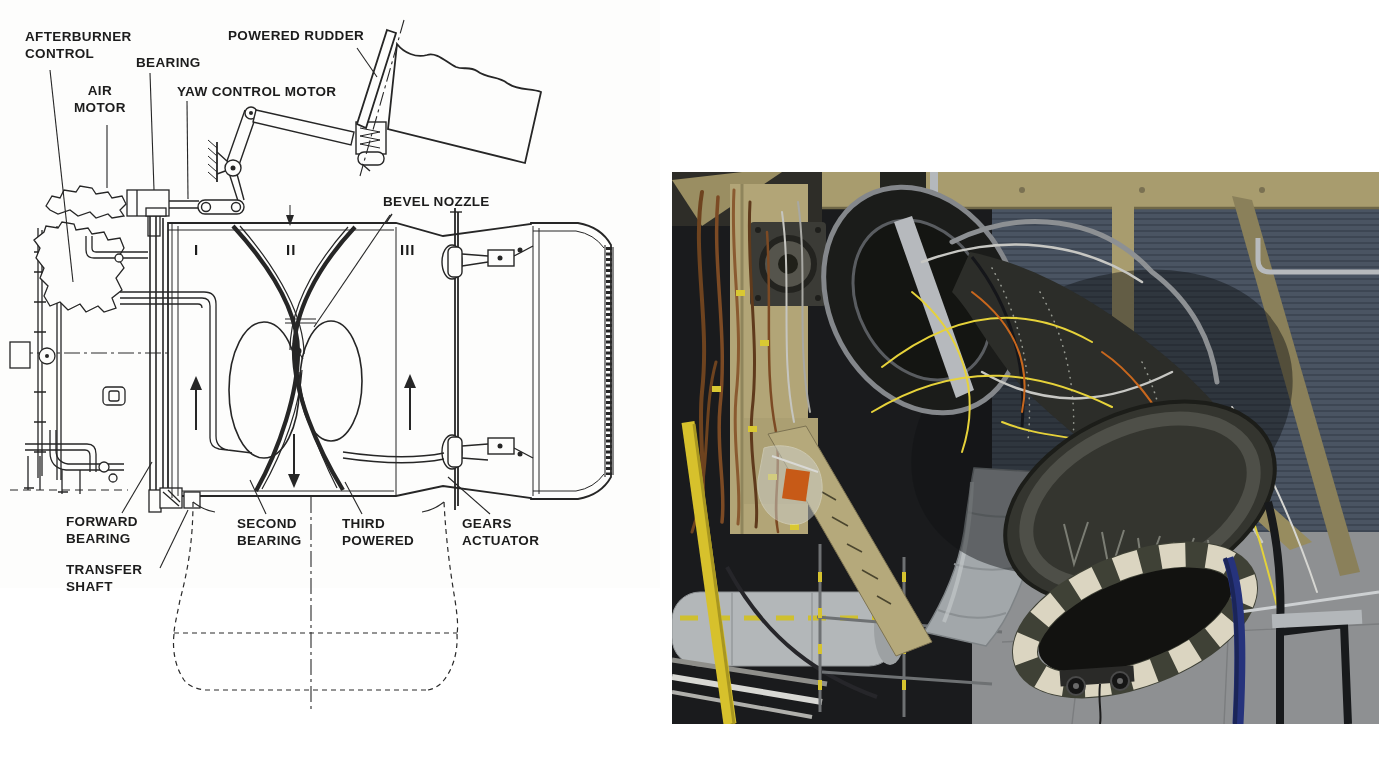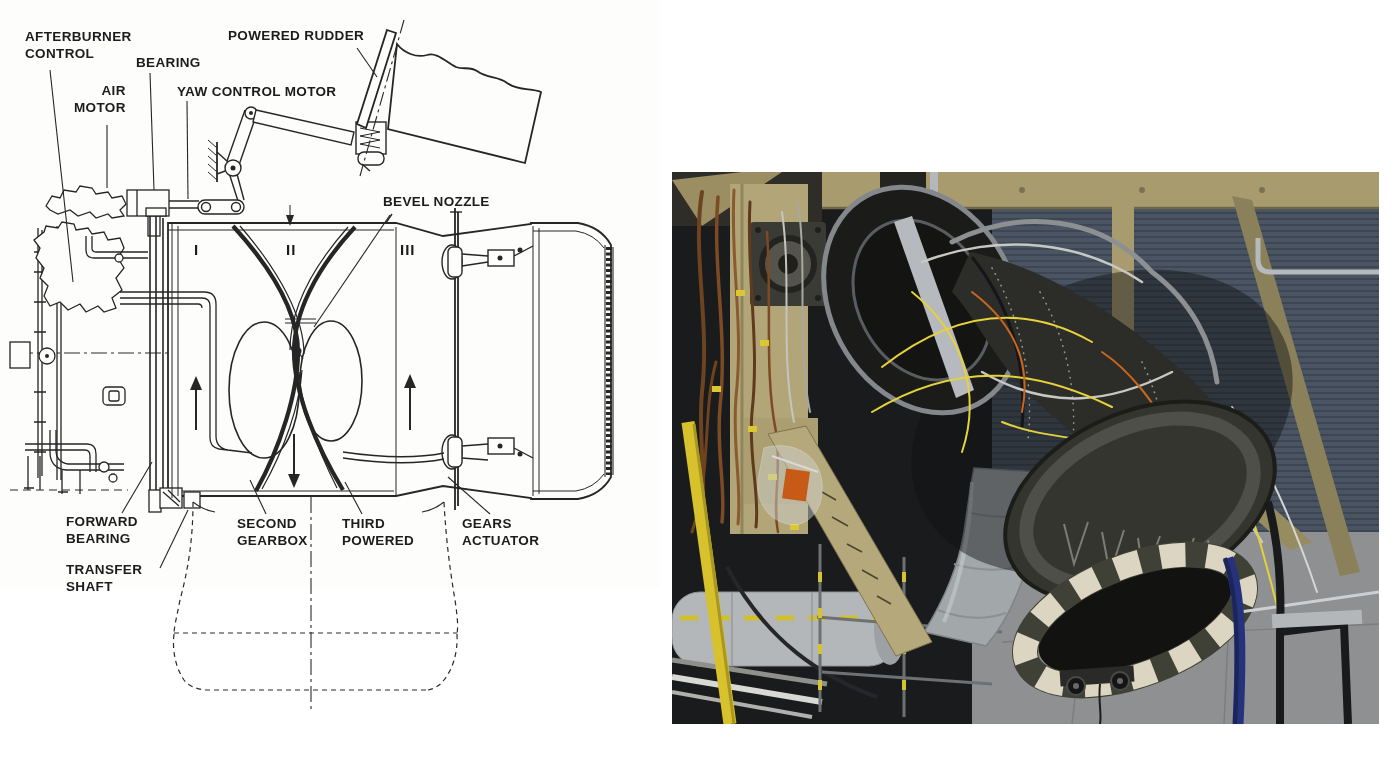--- a/index.html
+++ b/index.html
@@ -2,21 +2,21 @@
 <html><head>
 <meta charset="utf-8">
 <style>
   html,body{margin:0;padding:0;background:#ffffff;}
   .canvas{position:relative;width:1400px;height:783px;background:#ffffff;overflow:hidden;
           font-family:"Liberation Sans",sans-serif;}
   .diagram-panel{position:absolute;left:0;top:0;width:660px;height:588px;background:#fdfdfc;}
   .diagram-panel svg{position:absolute;left:0;top:0;}
   .lbl{position:absolute;font-weight:700;font-size:13.5px;line-height:1.28;letter-spacing:.35px;
        color:#1c1c1c;white-space:pre-line;}
-  .lbl.center{text-align:right;}
+  .lbl.center{text-align:center;}
   .num{position:absolute;font-weight:700;font-size:15px;letter-spacing:1px;color:#1c1c1c;}
   .photo-panel{position:absolute;left:672px;top:172px;width:707px;height:552px;background:#1a1b1d;}
 </style>
 </head>
 <body>
 
 <div class="canvas">
 
   <div class="diagram-panel">
     <svg width="660" height="783" viewBox="0 0 660 783">
@@ -176,21 +176,21 @@
     <div class="lbl" style="left:228px;top:27px">POWERED RUDDER</div>
     <div class="lbl" style="left:383px;top:193px">BEVEL NOZZLE</div>
     <div class="num" style="left:194px;top:241px">I</div>
     <div class="num" style="left:286px;top:241px">II</div>
     <div class="num" style="left:400px;top:241px">III</div>
     <div class="lbl" style="left:66px;top:513px">FORWARD
 BEARING</div>
     <div class="lbl" style="left:66px;top:561px">TRANSFER
 SHAFT</div>
     <div class="lbl" style="left:237px;top:515px">SECOND
-GEARBOX</div>
+BEARING</div>
     <div class="lbl" style="left:342px;top:515px">THIRD
 POWERED</div>
     <div class="lbl" style="left:462px;top:515px">GEARS
 ACTUATOR</div>
   </div>
 
   <div class="photo-panel">
     <svg width="707" height="552" viewBox="0 0 707 552">
       <defs>
         <pattern id="corr" patternUnits="userSpaceOnUse" width="6" height="6">

